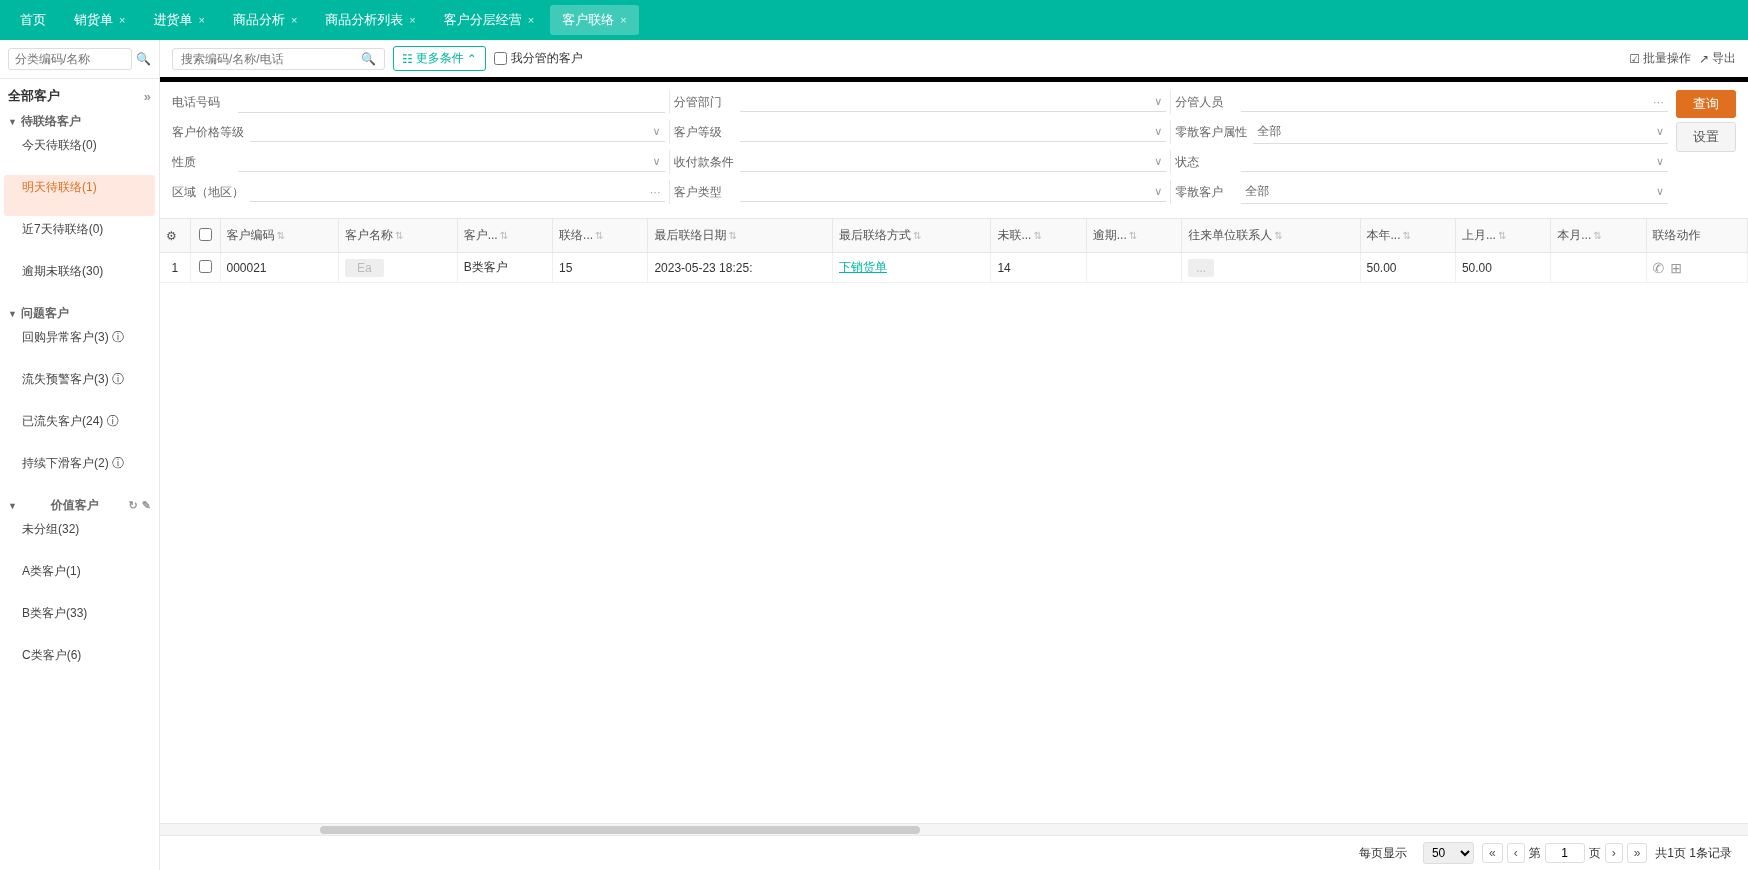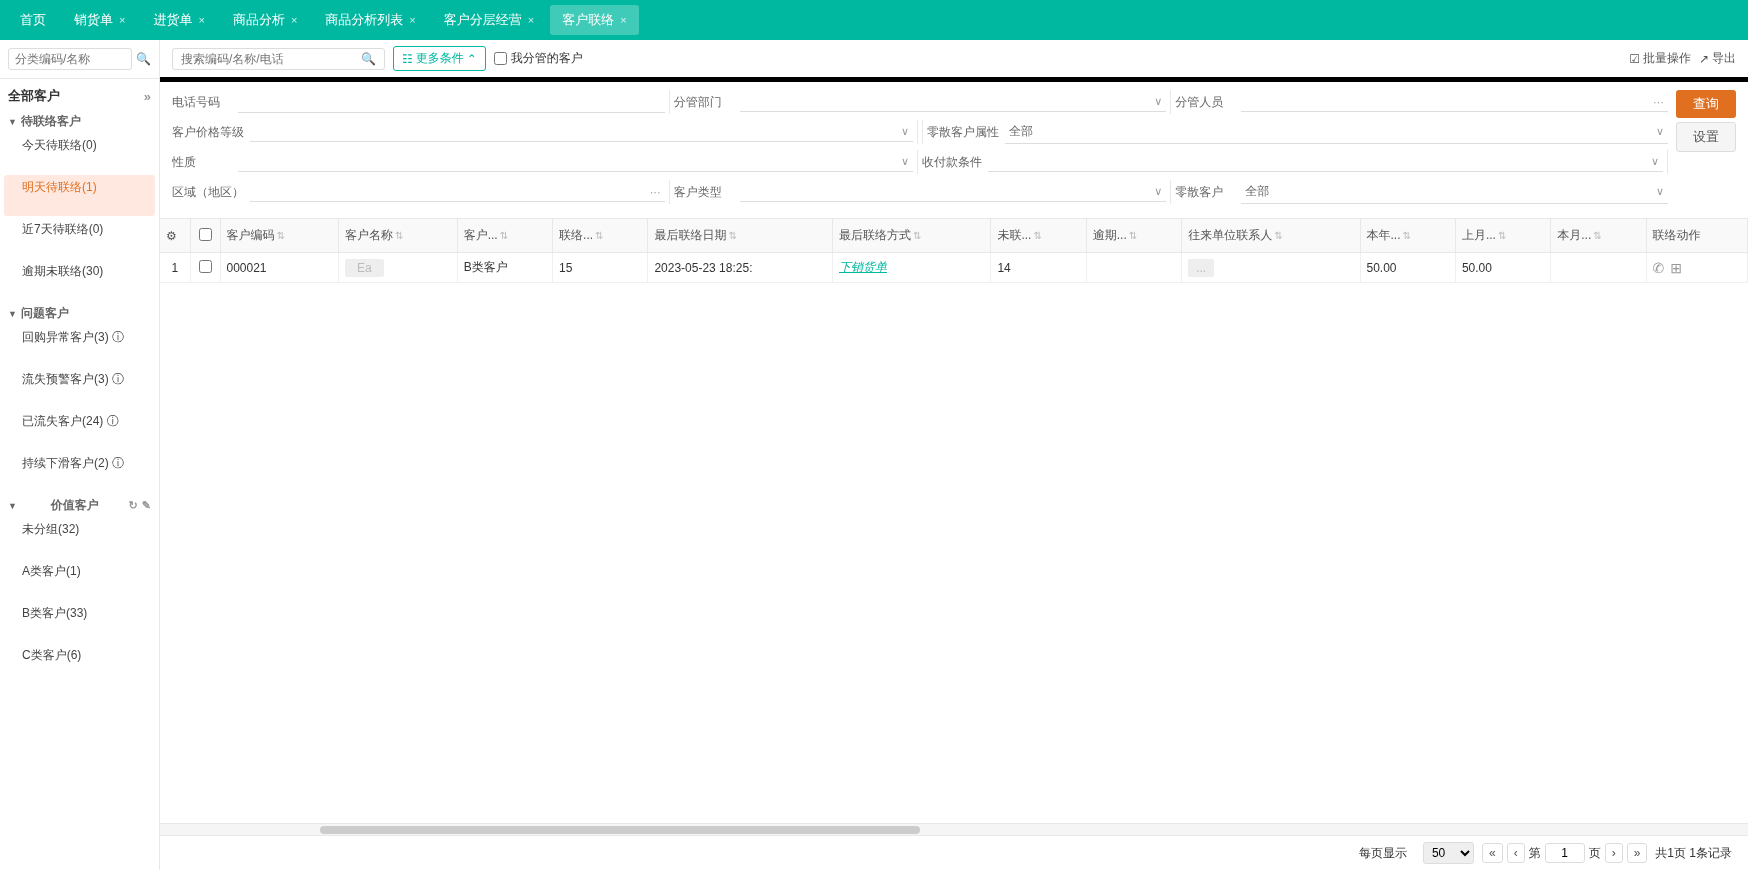--- a/index.html
+++ b/index.html
@@ -276,21 +276,21 @@
       gap: 2px;
     }
     th .sort-icon { color: #bbb; font-size: 10px; }
     td {
       padding: 6px 6px;
       border-bottom: 1px solid #f0f0f0;
       border-right: 1px solid #f0f0f0;
       color: #333;
       white-space: nowrap;
     }
-    .td-link { color: #00b8a0; cursor: pointer; text-decoration: underline; font-style: italic; }
+    .td-link { color: #00b8a0; cursor: pointer; text-decoration: underline; }
     .td-center { text-align: center; }
     .td-action-icons { display: flex; gap: 6px; align-items: center; }
     .action-icon { color: #999; cursor: pointer; font-size: 14px; }
     .col-settings-icon { color: #555; cursor: pointer; }
     .checkbox-cell { width: 30px; text-align: center; }
 
     
     .pagination-bar {
       background: #fff;
       border-top: 1px solid #e8e8e8;
@@ -471,40 +471,48 @@
               <div class="filter-select with-dots"></div>
             </div>
           </div>
 
           <div class="filter-row">
             <div class="filter-field">
               <label>客户价格等级</label>
               <div class="filter-select"></div>
             </div>
             <div class="filter-divider"></div>
+            <div class="filter-field">
+              <label>客户等级</label>
+              <div class="filter-select"></div>
+            </div>
             <div class="filter-divider"></div>
             <div class="filter-field">
               <label>零散客户属性</label>
               <div class="filter-select">
                 <span>全部</span>
               </div>
             </div>
           </div>
 
           <div class="filter-row">
             <div class="filter-field">
               <label>性质</label>
               <div class="filter-select"></div>
             </div>
             <div class="filter-divider"></div>
             <div class="filter-field">
               <label>收付款条件</label>
               <div class="filter-select"></div>
             </div>
             <div class="filter-divider"></div>
+            <div class="filter-field">
+              <label>状态</label>
+              <div class="filter-select"></div>
+            </div>
           </div>
 
           <div class="filter-row">
             <div class="filter-field">
               <label>区域（地区）</label>
               <div class="filter-select with-dots"></div>
             </div>
             <div class="filter-divider"></div>
             <div class="filter-field">
               <label>客户类型</label>

